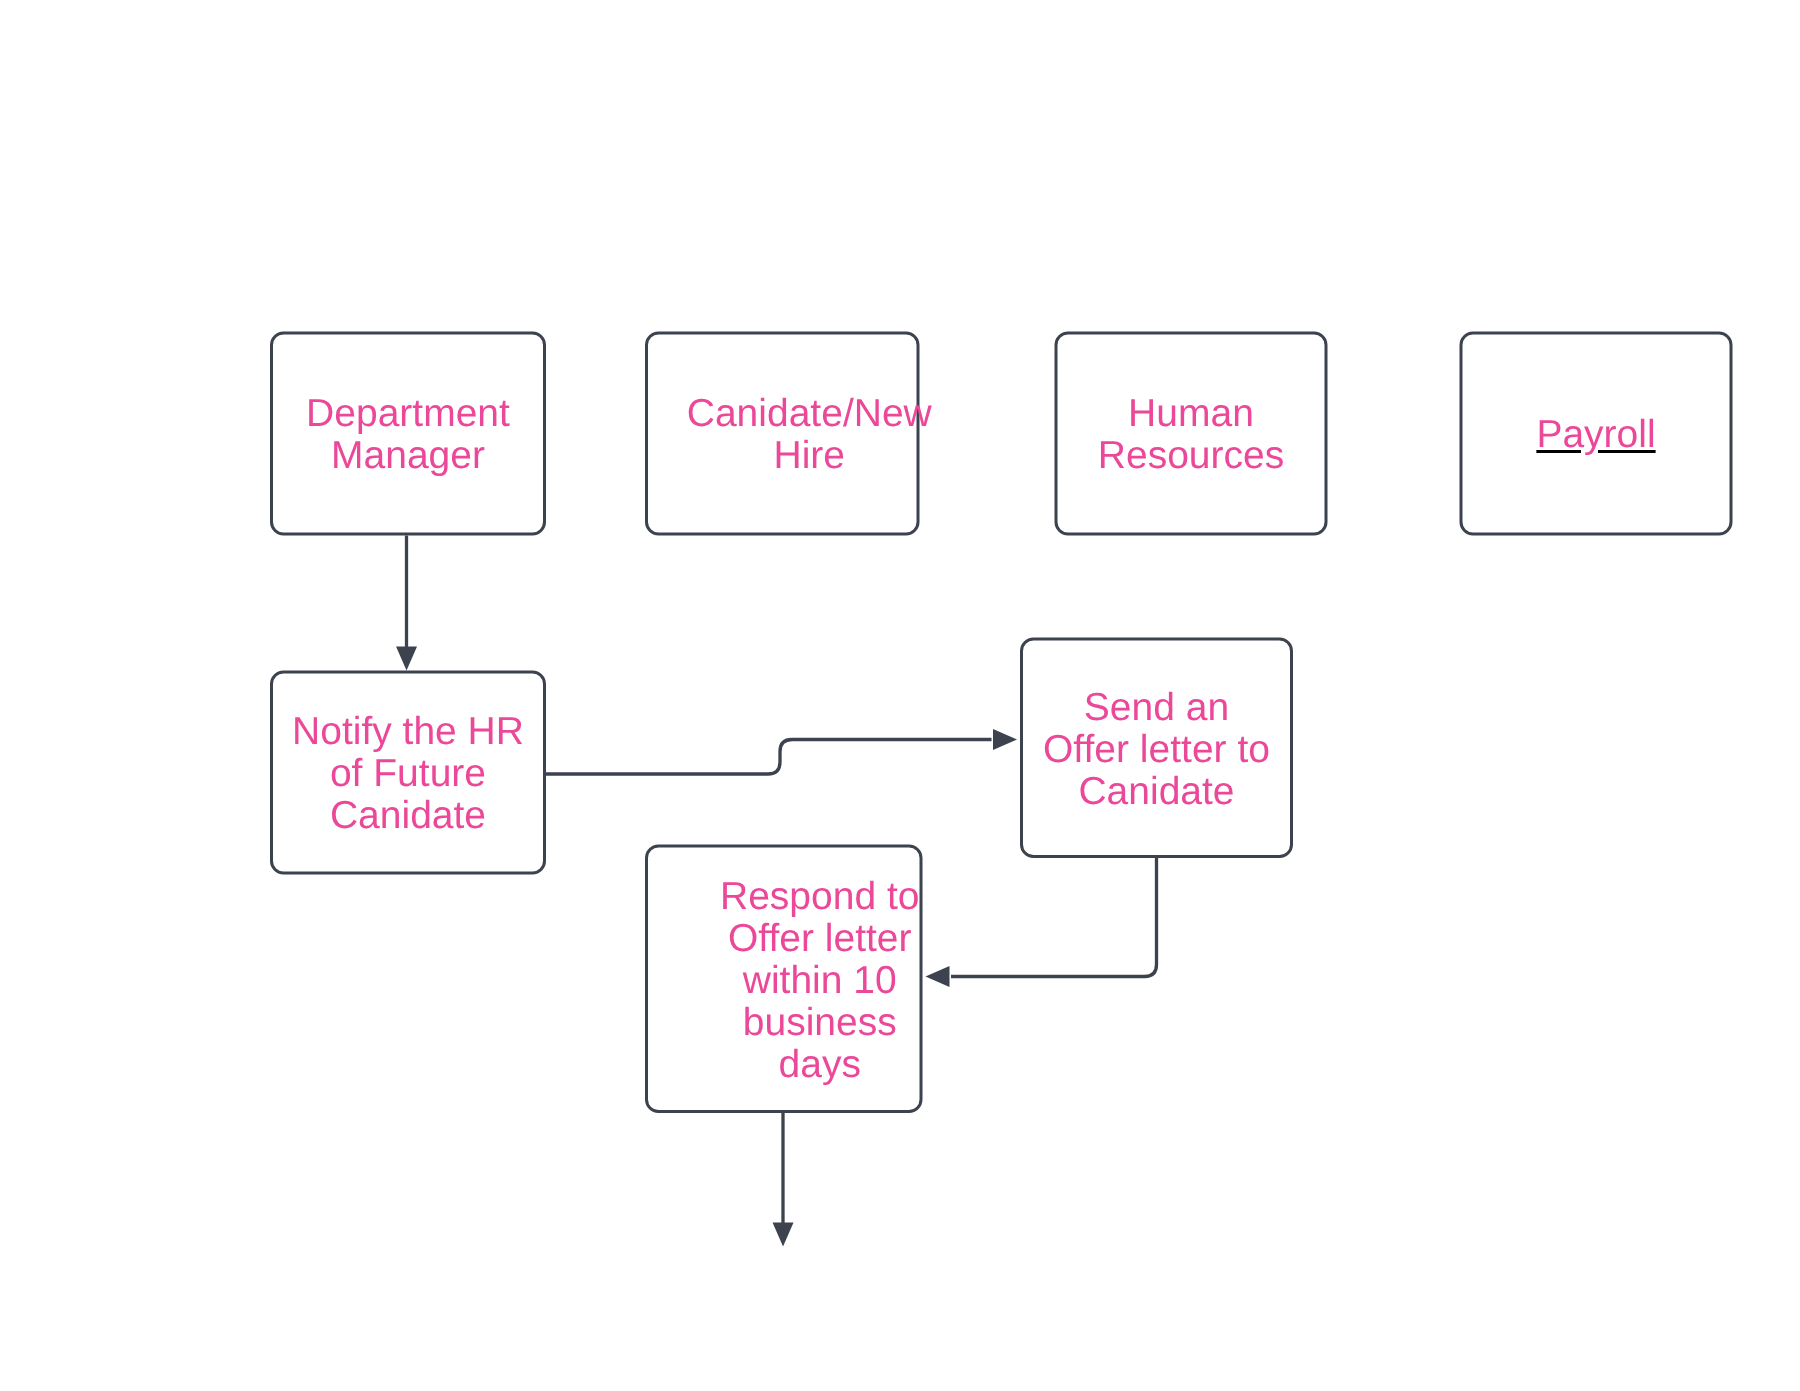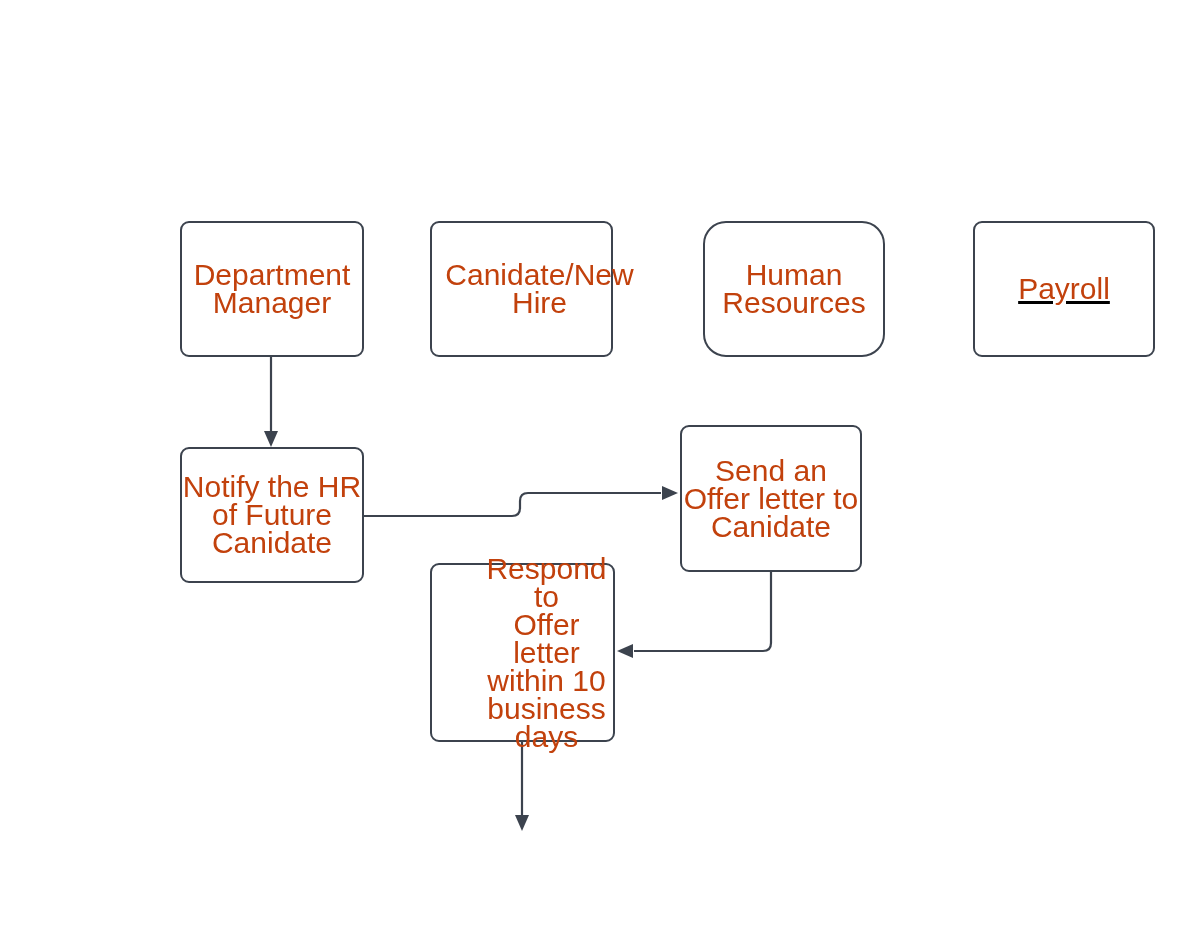--- a/index.html
+++ b/index.html
@@ -29,22 +29,22 @@
     border: 2.5px solid #3c434e;
     border-radius: 9px;
     display: flex;
     align-items: center;
     justify-content: center;
   }
   .node-label {
     display: block;
     white-space: pre-line;
     text-align: center;
-    color: #c2410c;
-    font-size: 30px;
+    color: #ec4899;
+    font-size: 26px;
     line-height: 28px;
     letter-spacing: 0;
   }
 </style>
 </head>
 <body>
 
 <div class="canvas">
 
   <svg class="edges" viewBox="0 0 1200 927" fill="none" xmlns="http://www.w3.org/2000/svg">
@@ -73,21 +73,21 @@
   <div class="node" style="left:180px; top:221px; width:184px; height:136px;">
     <span class="node-label">Department
 Manager</span>
   </div>
 
   <div class="node" style="left:430px; top:221px; width:183px; height:136px;padding-left:36px;">
     <span class="node-label">Canidate/New
 Hire</span>
   </div>
 
-  <div class="node" style="left:703px; top:221px; width:182px; height:136px;border-radius:23px;">
+  <div class="node" style="left:703px; top:221px; width:182px; height:136px;">
     <span class="node-label">Human
 Resources</span>
   </div>
 
   <div class="node" style="left:973px; top:221px; width:182px; height:136px;text-decoration:underline;">
     <span class="node-label">Payroll</span>
   </div>
 
   <div class="node" style="left:180px; top:447px; width:184px; height:136px;align-items:center;">
     <span class="node-label">Notify the HR

